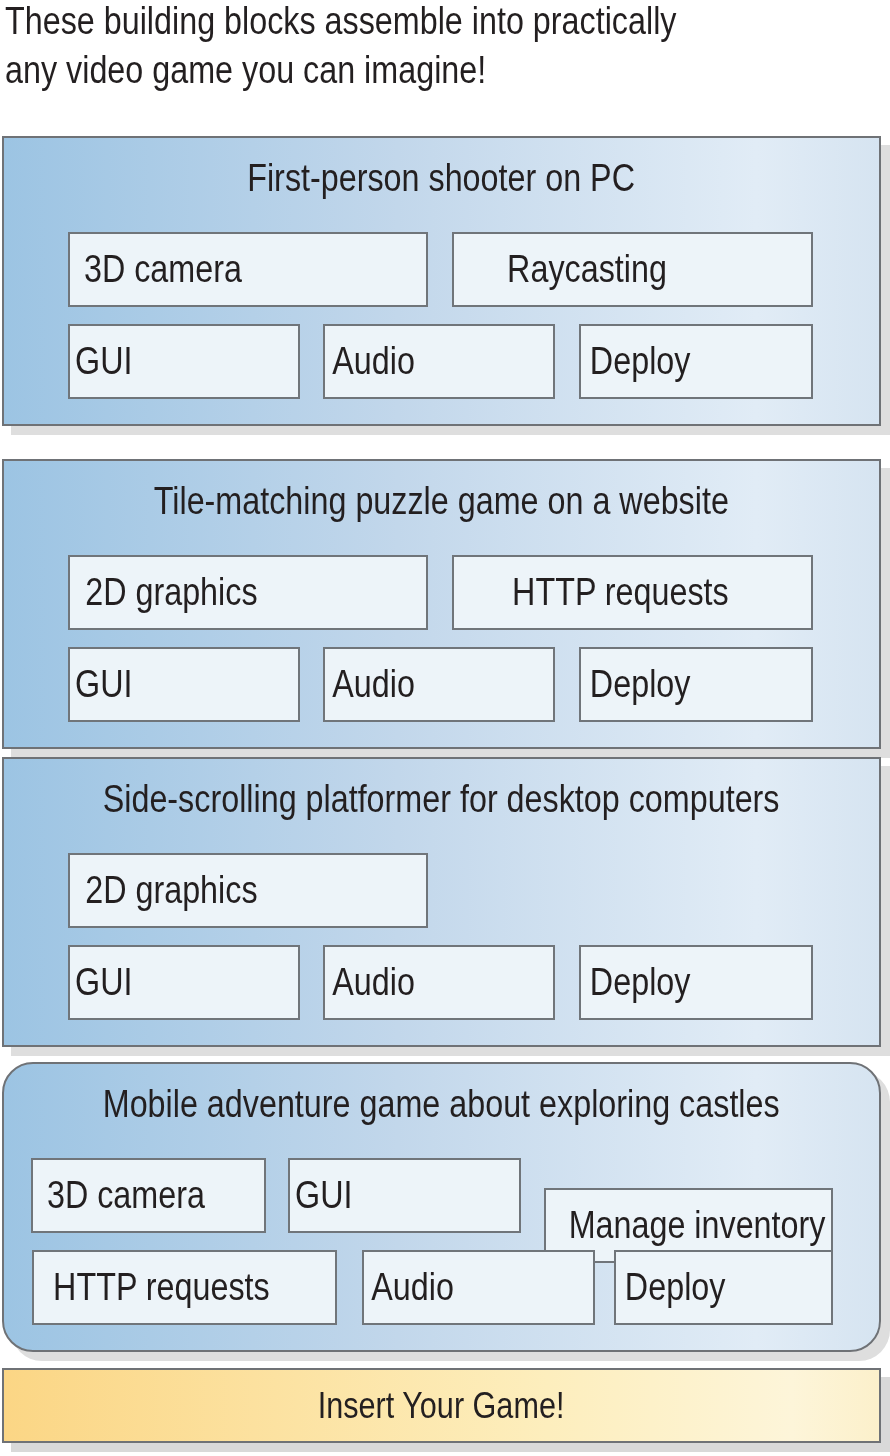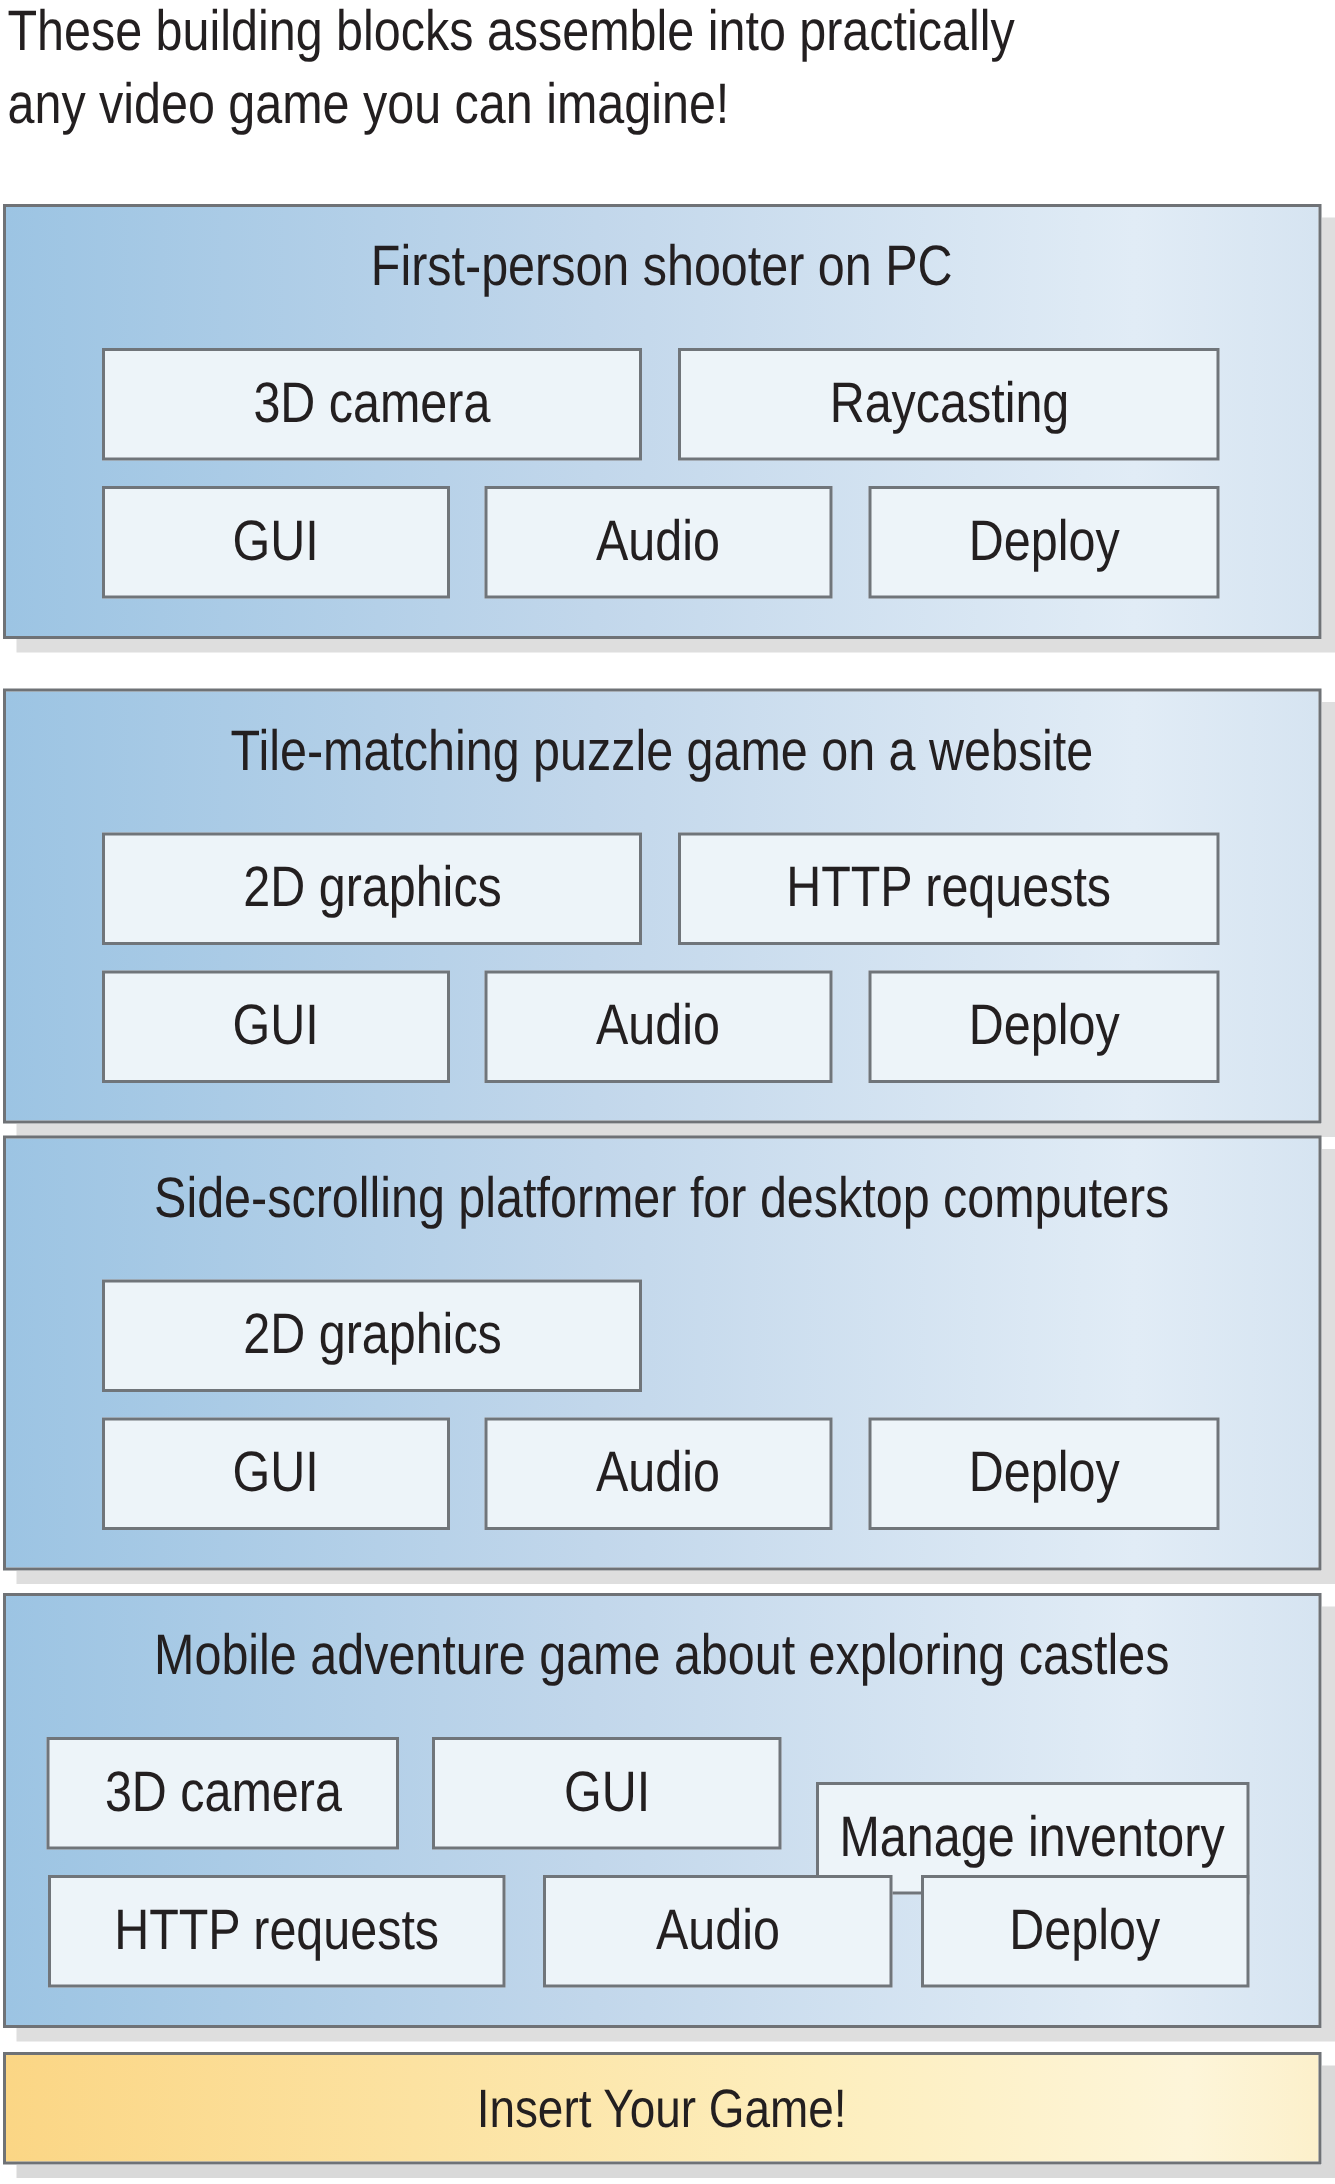--- a/index.html
+++ b/index.html
@@ -18,39 +18,39 @@
 
   .panel{
     position:absolute;left:2px;width:879px;height:290px;box-sizing:border-box;
     border:2px solid #6f7276;
     background:linear-gradient(to right,#9cc4e3 0%,#c2d7eb 45%,#e1ecf6 86%,#d6e4f1 100%);
     box-shadow:9px 9px 0 0 #dedede;
   }
   .panel.p1{top:136px;}
   .panel.p2{top:459px;}
   .panel.p3{top:757px;}
-  .panel.p4{top:1062px;}
+  .panel.p4{top:1062px;border-radius:31px;}
 
   .panel-title{
     position:absolute;top:17px;left:0;right:0;text-align:center;
     font-size:38px;line-height:46px;color:#231f20;
   }
 
   .box{
     position:absolute;height:75px;box-sizing:border-box;
     border:2px solid #70757a;background:#edf4f9;
-    display:flex;align-items:center;justify-content:center;
+    display:flex;align-items:center;justify-content:flex-start;
     font-size:38px;color:#231f20;
   }
   .r1{top:94px;}
   .r2{top:186px;}
 
   
   .ga1{left:64px;width:360px;}
-  .ga2{left:448px;width:361px;}
+  .ga2{left:448px;width:361px;padding-left:39px;}
   .ga3{left:64px;width:232px;}
   .ga4{left:319px;width:232px;}
   .ga5{left:575px;width:234px;}
 
   
   .gb1{left:27px;width:235px;}
   .gb2{left:284px;width:233px;}
   .gb3{left:540px;width:289px;margin-top:30px;}
   .gb4{left:28px;width:305px;}
   .gb5{left:358px;width:233px;}

